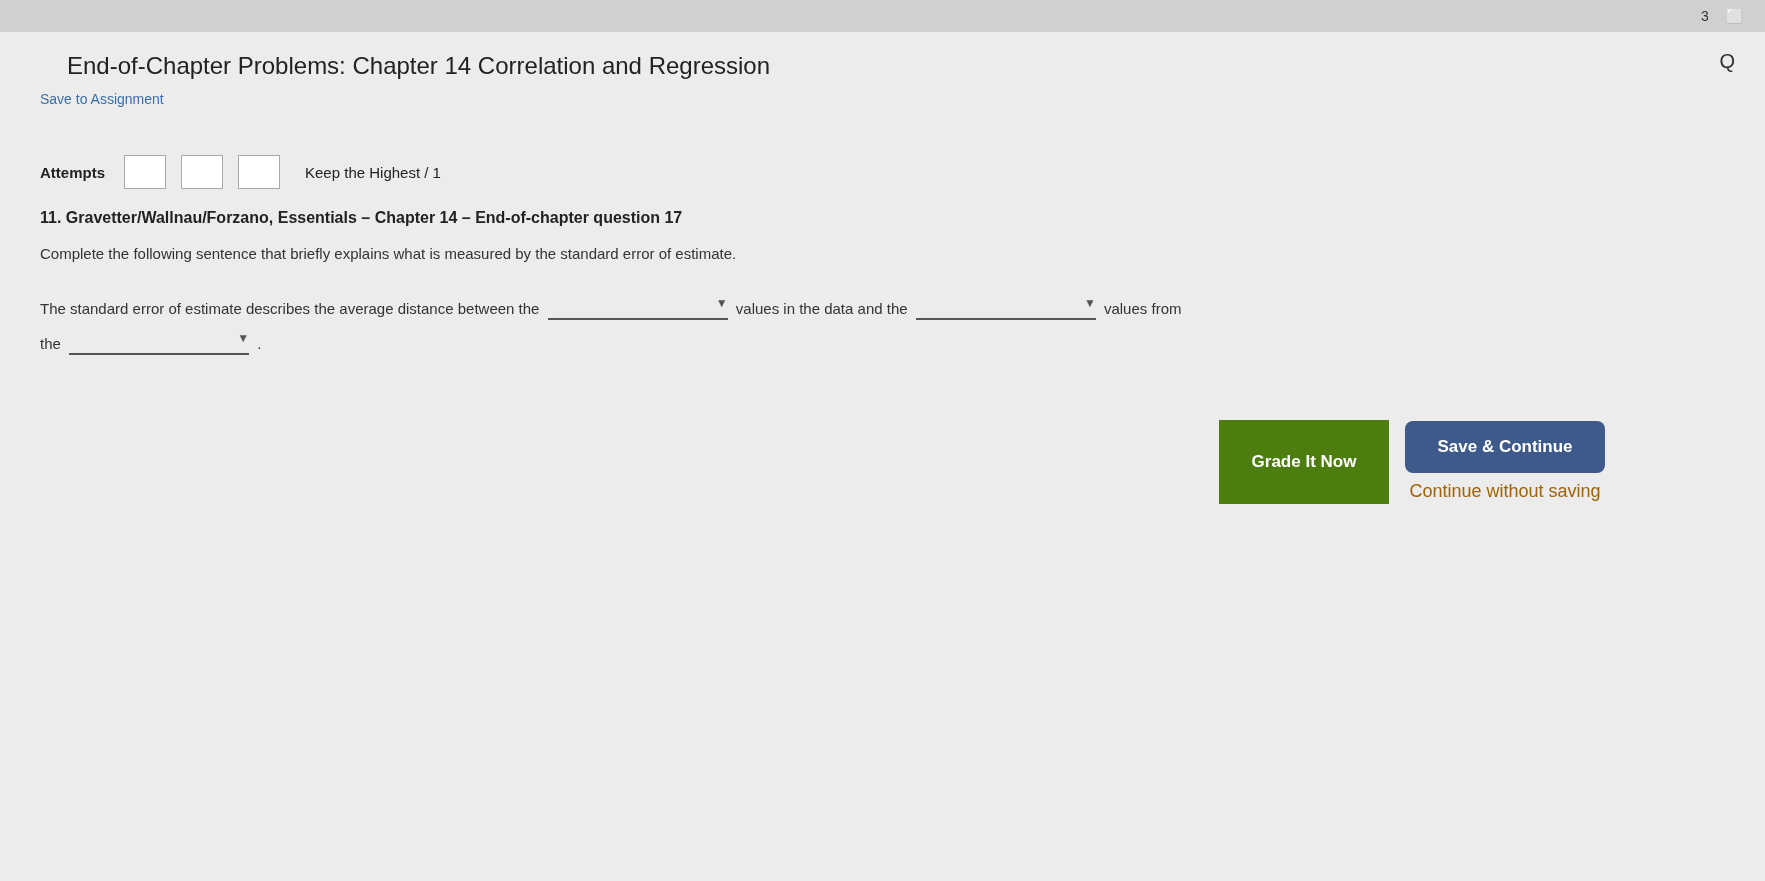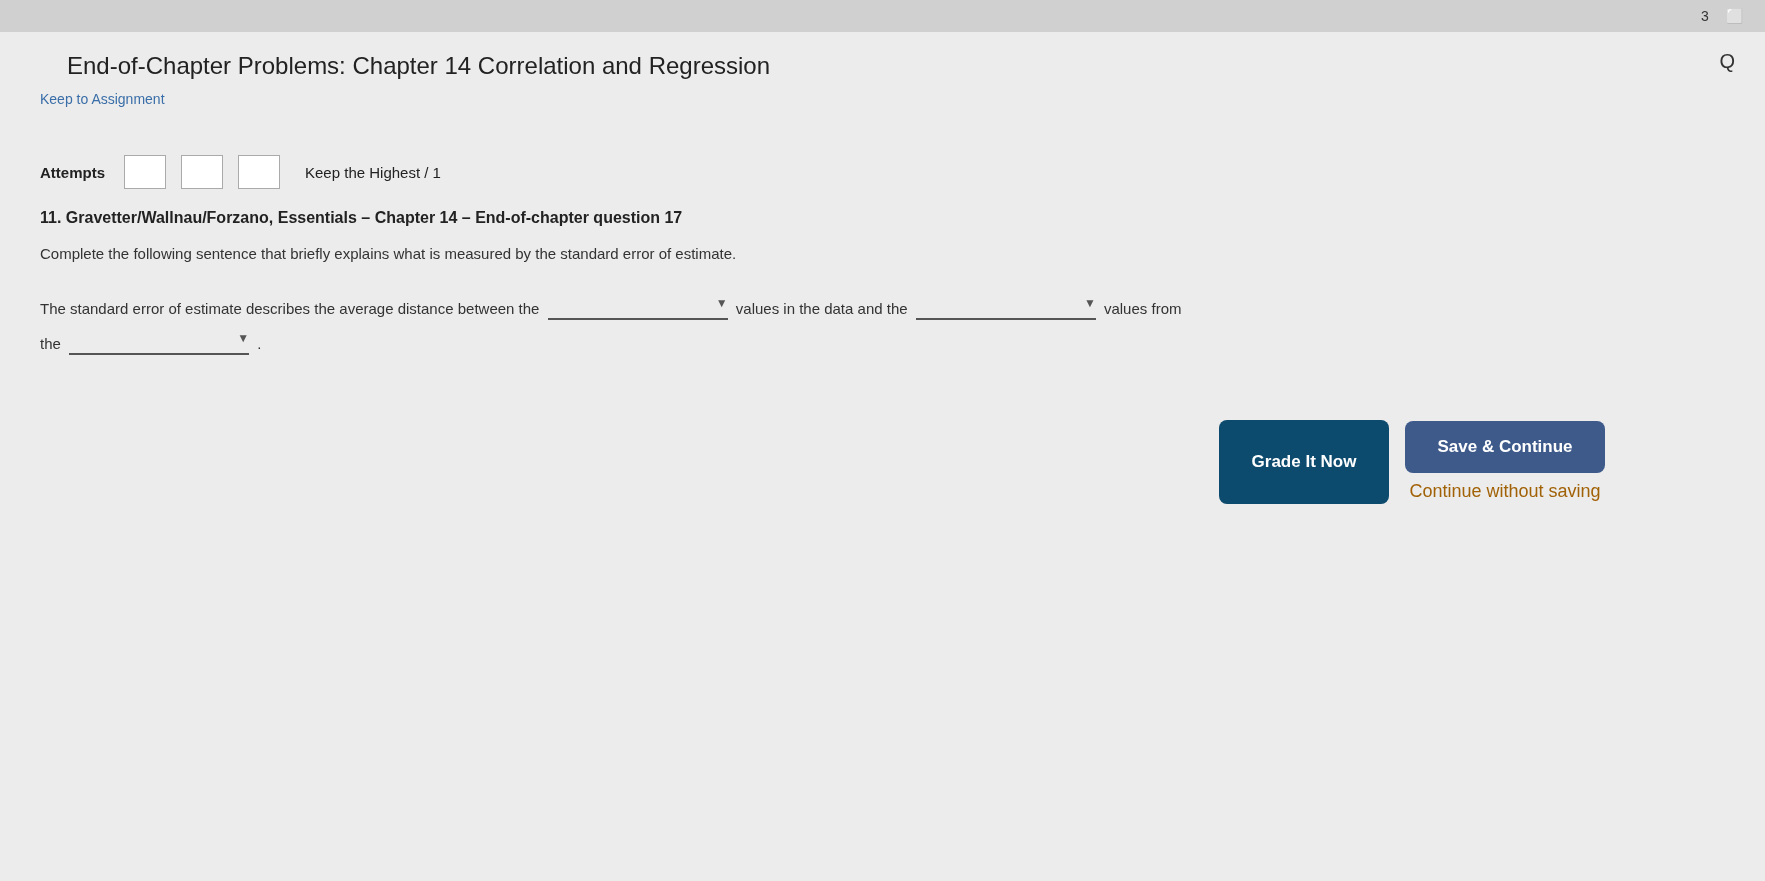--- a/index.html
+++ b/index.html
@@ -142,24 +142,24 @@
       margin-top: 60px;
     }
 
     .buttons-row {
       display: flex;
       align-items: center;
       gap: 16px;
     }
 
     .btn-grade {
-      background-color: #0c4a6e;
+      background-color: #4d7c0f;
       color: #fff;
       border: none;
-      border-radius: 8px;
+      border-radius: 0;
       padding: 32px 28px;
       font-size: 17px;
       font-weight: bold;
       cursor: pointer;
       min-width: 170px;
     }
 
     .btn-save {
       background-color: #3d5a8a;
       color: #fff;
@@ -205,21 +205,21 @@
 
 <div class="page-container">
 
   
   <div class="search-icon-top">Q</div>
 
   
   <h1 class="page-title">End-of-Chapter Problems: Chapter 14 Correlation and Regression</h1>
 
   
-  <a class="back-link">Keep to Assignment</a>
+  <a class="back-link">Save to Assignment</a>
 
   
   <div class="attempts-section">
     <span class="attempts-label">Attempts</span>
     <div class="attempt-box"></div>
     <div class="attempt-box"></div>
     <div class="attempt-box"></div>
     <span class="keep-highest">Keep the Highest / 1</span>
   </div>
 

